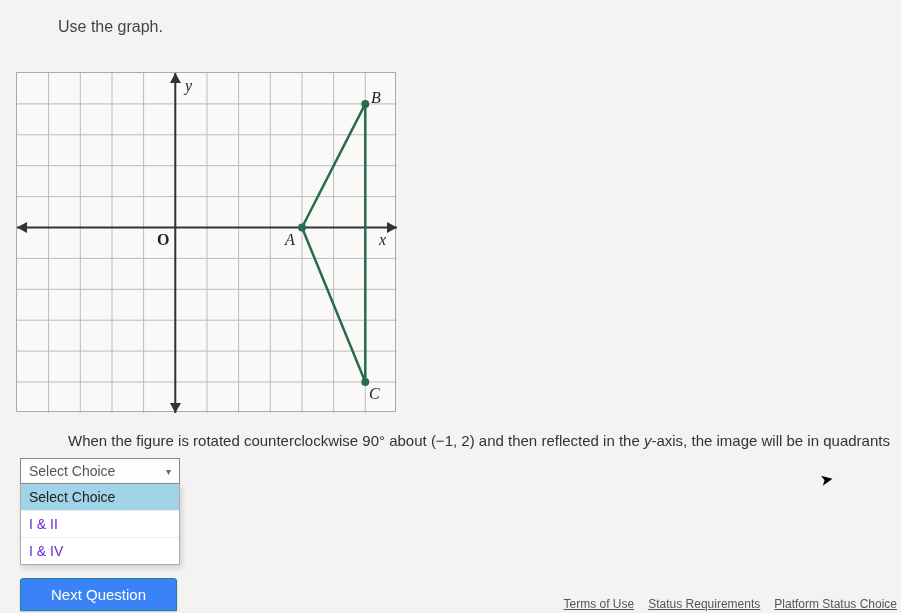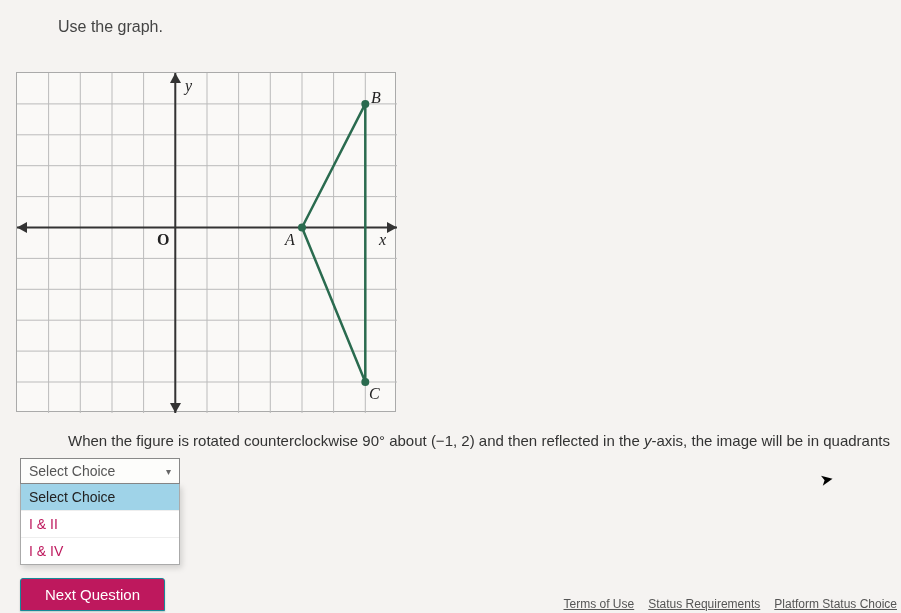--- a/index.html
+++ b/index.html
@@ -62,35 +62,35 @@
   }
   .dropdown {
     border: 1px solid #aaa;
     border-top: none;
     background: #fff;
     box-shadow: 2px 3px 6px rgba(0,0,0,0.15);
   }
   .dropdown .opt {
     padding: 5px 8px;
     font-size: 14px;
-    color: #be185d;
+    color: #6d28d9;
     border-bottom: 1px solid #eee;
   }
   .dropdown .opt:last-child { border-bottom: none; }
   .dropdown .opt.hi {
     background: #9fd3e8;
     color: #222;
   }
   .next-btn {
     position: absolute;
     left: 20px;
     top: 578px;
-    background: #be185d;
+    background: #3b82f6;
     color: #fff;
-    padding: 7px 24px;
+    padding: 7px 30px;
     font-size: 15px;
     border-radius: 3px 3px 0 0;
     border: 1px solid #178a99;
     box-shadow: 0 1px 2px rgba(0,0,0,0.2);
   }
   .footer {
     position: absolute;
     right: 0;
     bottom: 2px;
     font-size: 12px;

